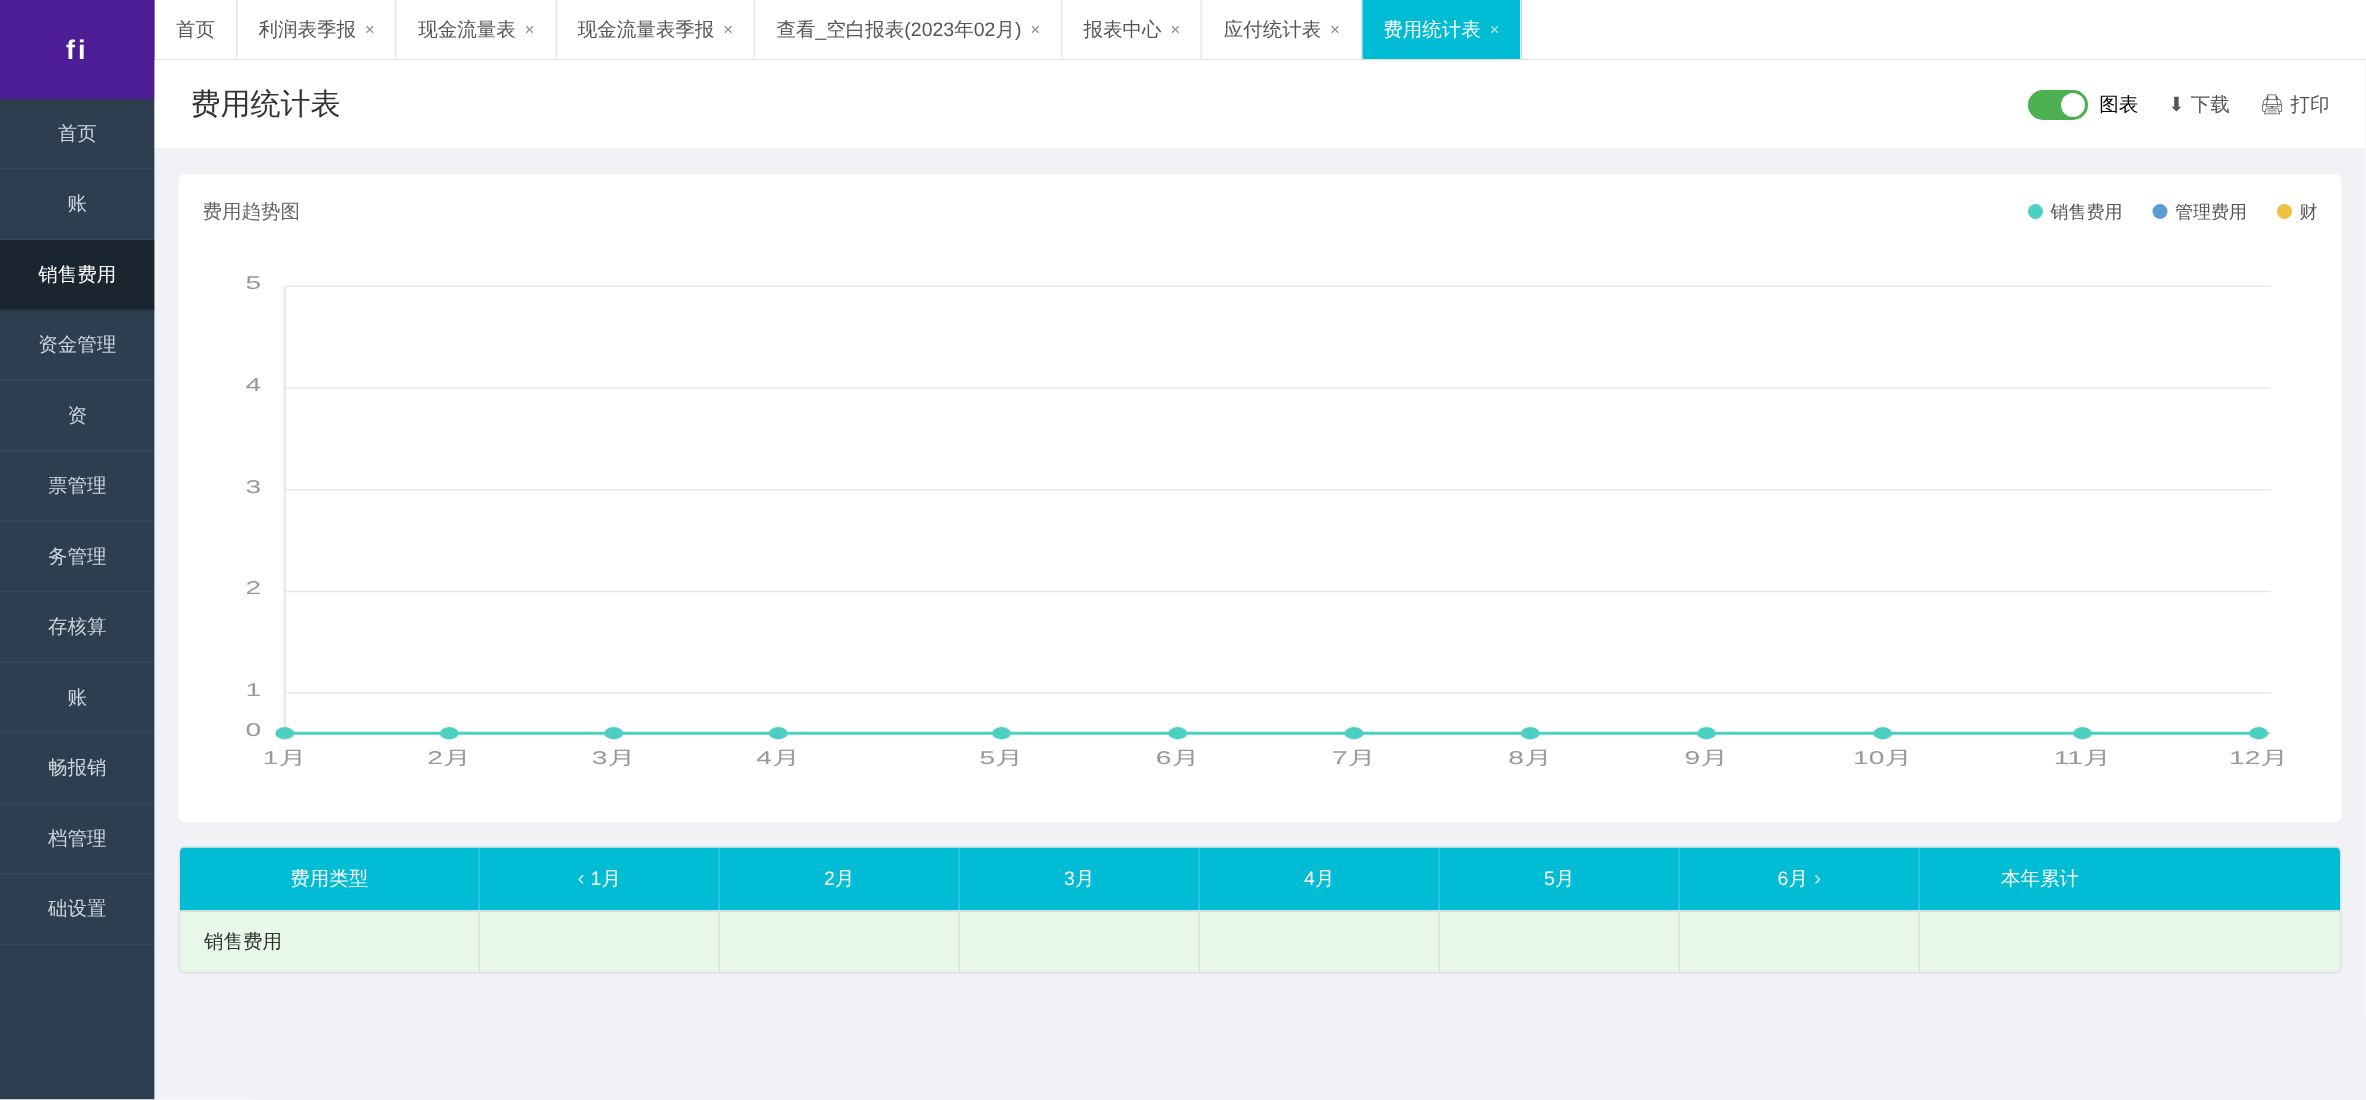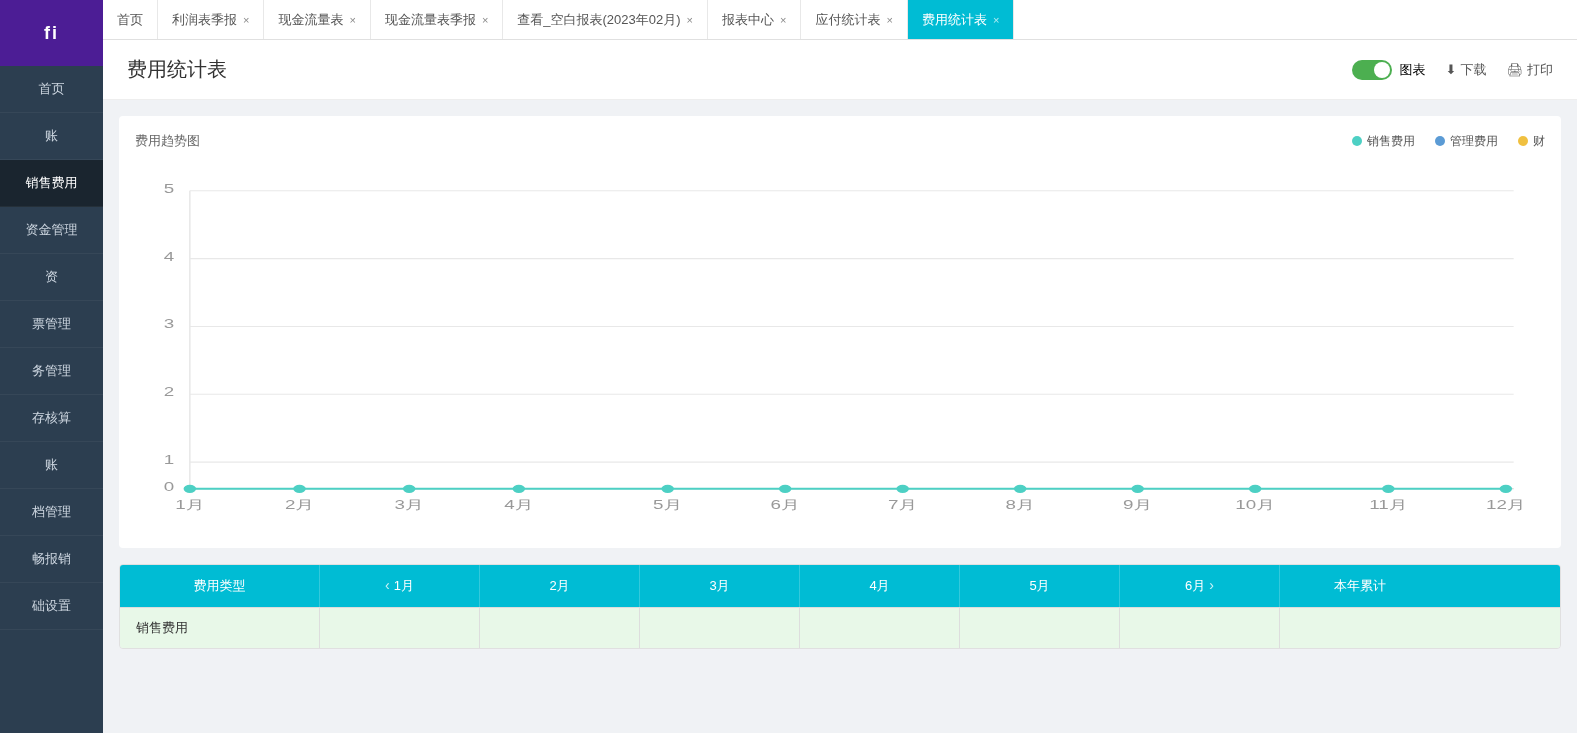--- a/index.html
+++ b/index.html
@@ -233,22 +233,22 @@
   <div class="sidebar-logo">fi</div>
   <div class="sidebar-item">首页</div>
   <div class="sidebar-item">账</div>
   <div class="sidebar-item active">销售费用</div>
   <div class="sidebar-item">资金管理</div>
   <div class="sidebar-item">资</div>
   <div class="sidebar-item">票管理</div>
   <div class="sidebar-item">务管理</div>
   <div class="sidebar-item">存核算</div>
   <div class="sidebar-item">账</div>
+  <div class="sidebar-item">畅报销</div>
   <div class="sidebar-item">档管理</div>
-  <div class="sidebar-item">畅报销</div>
   <div class="sidebar-item">础设置</div>
 </div>
 
 <div class="main">
 
   <div class="tab-bar">
     <div class="tab">
       <span>首页</span>
     </div>
     <div class="tab">

